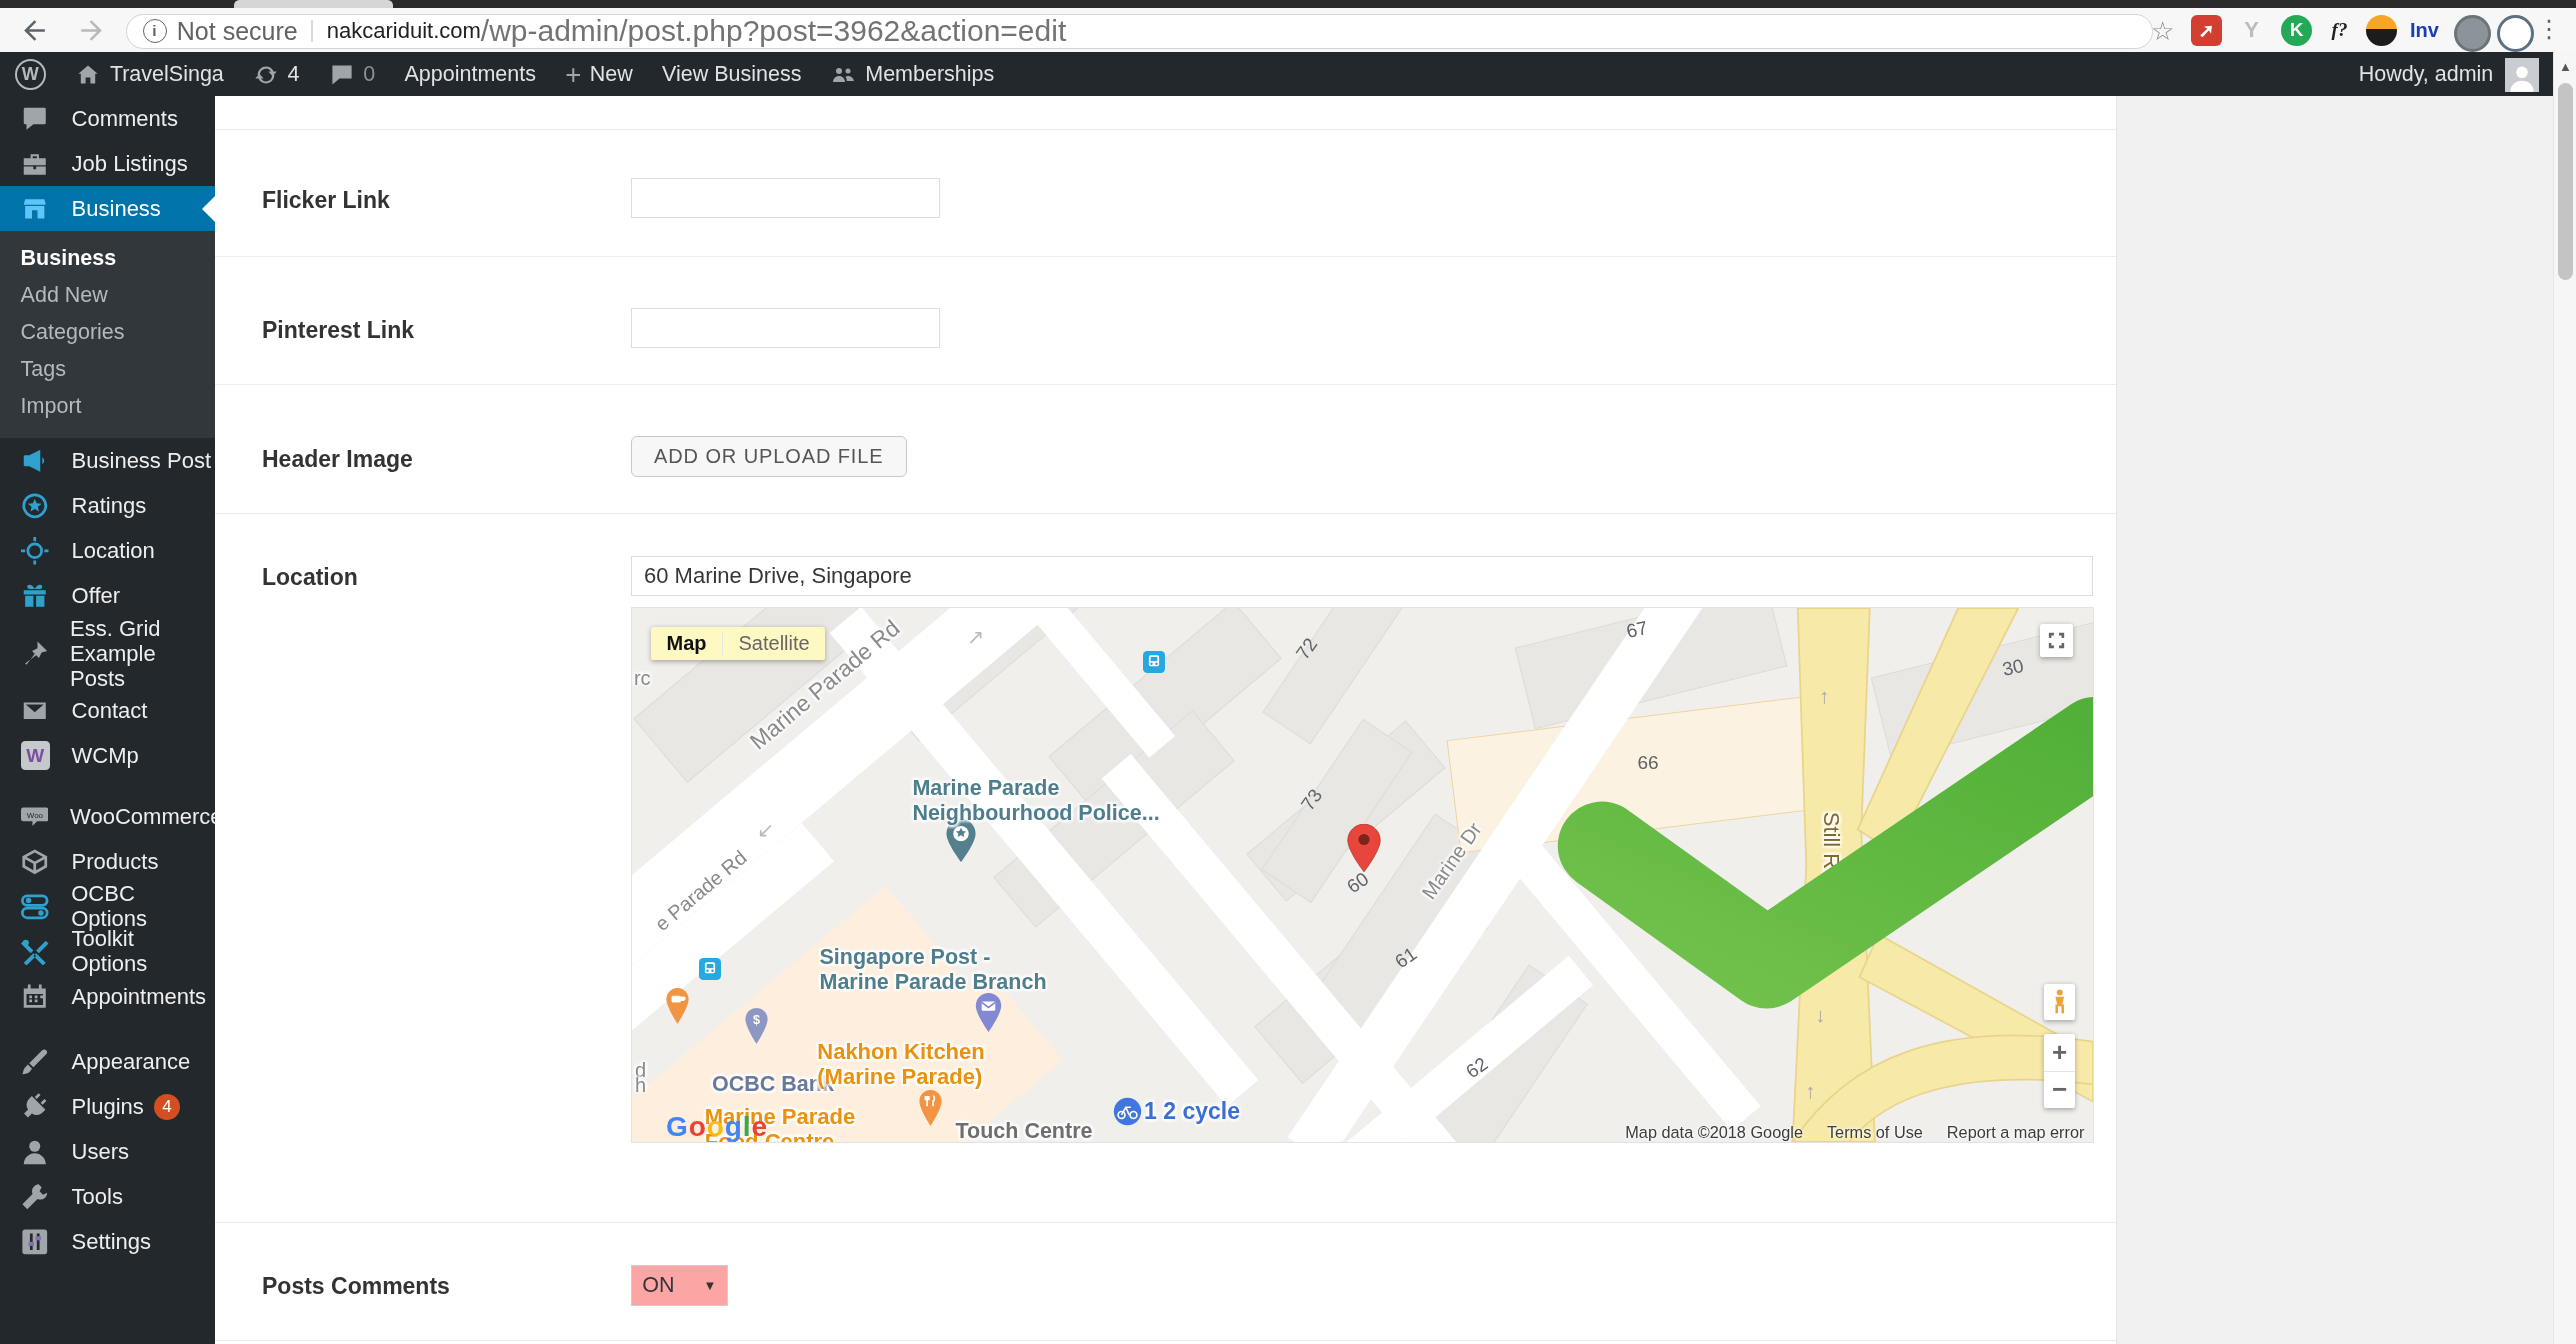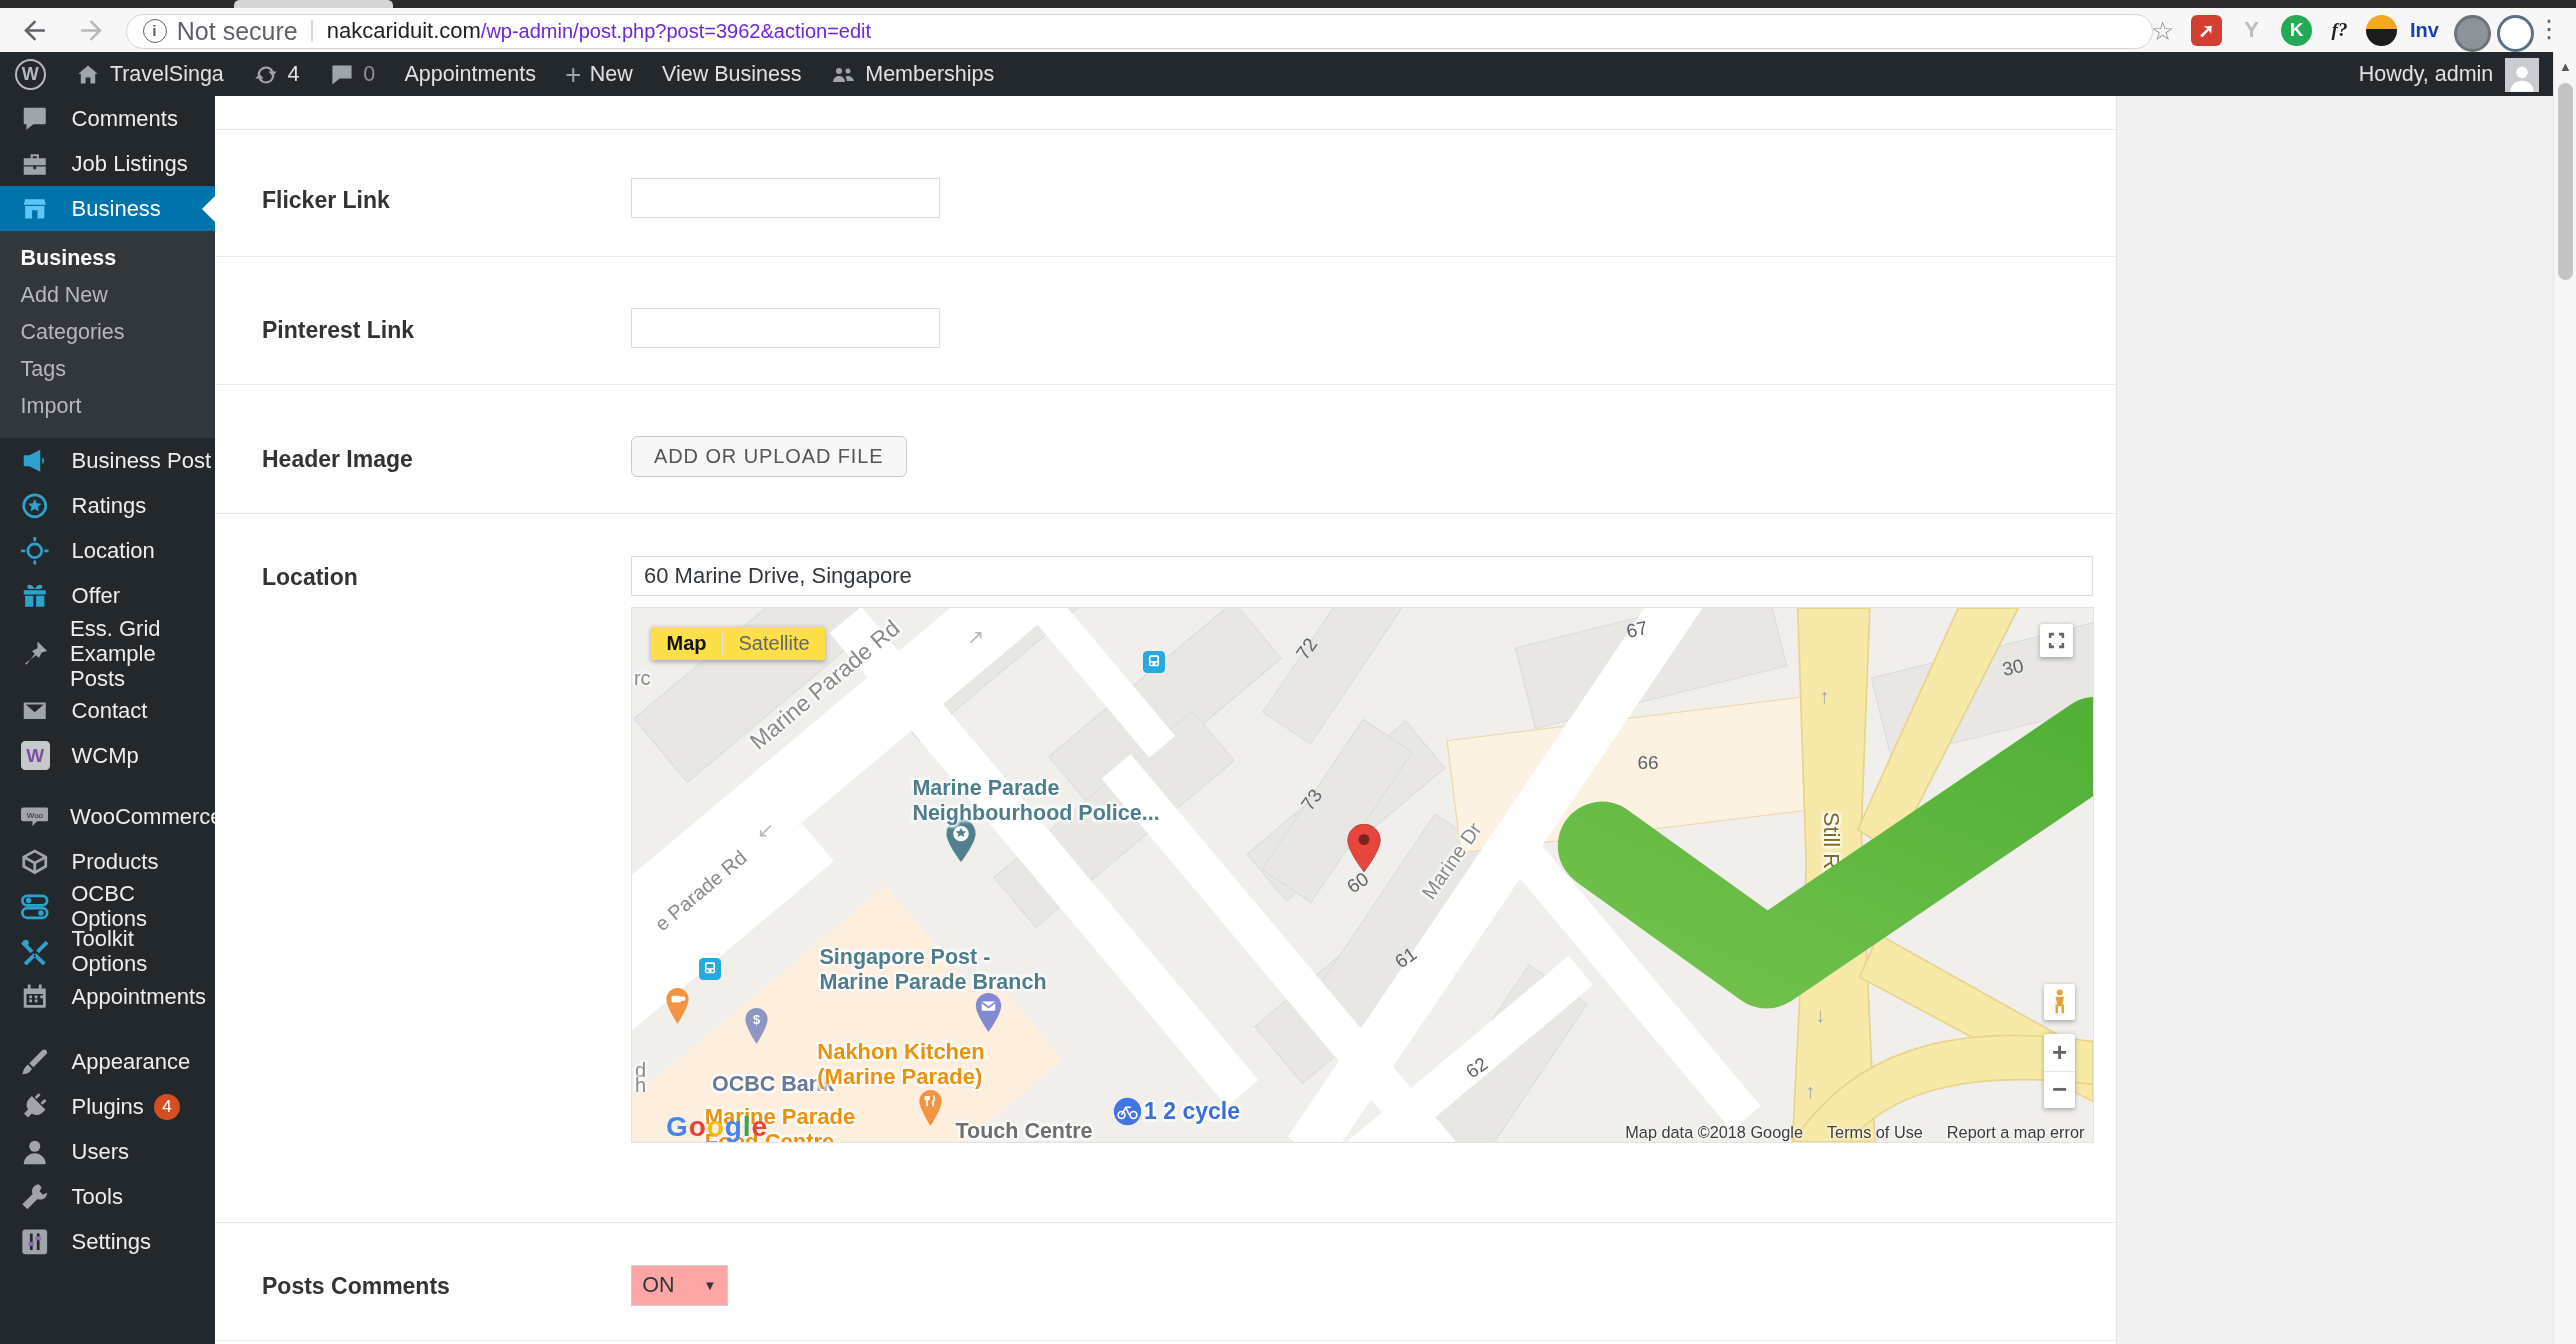--- a/index.html
+++ b/index.html
@@ -13,21 +13,21 @@
   #toolbar{left:0;top:7.7px;width:2576px;height:44px;background:#f7f7f7;border-bottom:0.9px solid #dcdcdc;}
   .navbtn{position:absolute;top:6.9px;width:31px;height:31px;color:#5f6368;}
   .navbtn svg{width:31px;height:31px;}
   #urlbar{position:absolute;left:126px;top:6px;width:2025px;height:33px;background:#fff;
           border:1.7px solid #d4d4d4;border-radius:18px;display:flex;align-items:center;}
   #info-ic{margin-left:15.5px;width:22px;height:22px;border:1.7px solid #5f6368;border-radius:50%;
            color:#5f6368;font-size:15.5px;line-height:22px;text-align:center;font-weight:700;}
   #notsecure{color:#5f6368;font-size:25px;margin:0 13.7px 0 10.3px;}
   #urlsep{width:1.7px;height:22px;background:#dadada;margin-right:13.7px;}
   .urldom{color:#202124;font-size:22px;}
-  .urlpath{color:#6d28d9;font-size:20px;}
+  .urlpath{color:#737373;font-size:30px;}
   #star{position:absolute;left:2151px;top:8.6px;color:#8a8a8a;font-size:26px;}
   .ext{position:absolute;top:6.9px;width:31px;height:31px;border-radius:6px;font-size:19px;
        display:flex;align-items:center;justify-content:center;font-weight:700;}
   #menu-dots{position:absolute;left:2537px;top:6.9px;color:#5f6368;font-size:24px;letter-spacing:0;}
 
   
   #adminbar{left:0;top:52px;width:2553px;height:45px;background:#23282d;color:#dfe3e6;
             display:flex;align-items:center;font-size:21.5px;}
   .ab-item{display:flex;align-items:center;gap:8.6px;padding:0 14.6px;height:100%;color:#dfe3e6;}
   .ab-ic{width:26px;height:26px;display:inline-flex;align-items:center;justify-content:center;color:#a0a5aa;}
@@ -85,21 +85,21 @@
   .bld{position:absolute;background:#e8e7e4;border:0.9px solid #dddcd9;}
   .peach{position:absolute;background:#fdeedd;}
   .mlabel{position:absolute;color:#8a8a8a;font-size:20px;white-space:nowrap;transform:translate(-50%,-50%);
           text-shadow:-1.7px -1.7px 2.6px #fff,1.7px -1.7px 2.6px #fff,-1.7px 1.7px 2.6px #fff,1.7px 1.7px 2.6px #fff;}
   .mnum{position:absolute;color:#5f6368;font-size:19px;transform:translate(-50%,-50%);}
   .poilabel{position:absolute;transform:translate(-50%,0);font-size:21.5px;line-height:25px;white-space:nowrap;
             text-shadow:-1.7px -1.7px 2.6px #fff,1.7px -1.7px 2.6px #fff,-1.7px 1.7px 2.6px #fff,1.7px 1.7px 2.6px #fff;font-weight:bold;}
   .teal{color:#4e7e8e;} .orangeL{color:#e8920f;} .slate{color:#68799a;margin-top:28px;} .grayL{color:#6f6f6f;} .blueL{color:#3b6fd6;}
   .pin{position:absolute;}
   .marrow{position:absolute;color:#a7a7a7;font-size:20.6px;}
-  #maptype{position:absolute;left:19px;top:19px;height:33px;background:#fde047;border-radius:2.6px;
+  #maptype{position:absolute;left:19px;top:19px;height:33px;background:#fef9c3;border-radius:2.6px;
            box-shadow:0 1.7px 5.2px rgba(0,0,0,.3);display:flex;align-items:center;font-size:20px;}
   #maptype .mt{padding:0 15.5px;cursor:pointer;}
   #mt-map{font-weight:700;color:#111;}
   #mt-sat{color:#666;border-left:0.9px solid #e6e6e6;}
   #fullscreen{position:absolute;left:1408px;top:15.5px;width:33px;height:33px;background:#fff;border-radius:2.6px;
               box-shadow:0 1.7px 5.2px rgba(0,0,0,.3);display:flex;align-items:center;justify-content:center;cursor:pointer;}
   #pegman{position:absolute;left:1412px;top:376px;width:31px;height:36px;background:#fff;border-radius:2.6px;
           box-shadow:0 1.7px 5.2px rgba(0,0,0,.3);display:flex;align-items:center;justify-content:center;cursor:pointer;}
   #zoomctl{position:absolute;left:1412px;top:426px;width:31px;height:74px;background:#fff;border-radius:2.6px;
            box-shadow:0 1.7px 5.2px rgba(0,0,0,.3);display:flex;flex-direction:column;align-items:center;cursor:pointer;}

